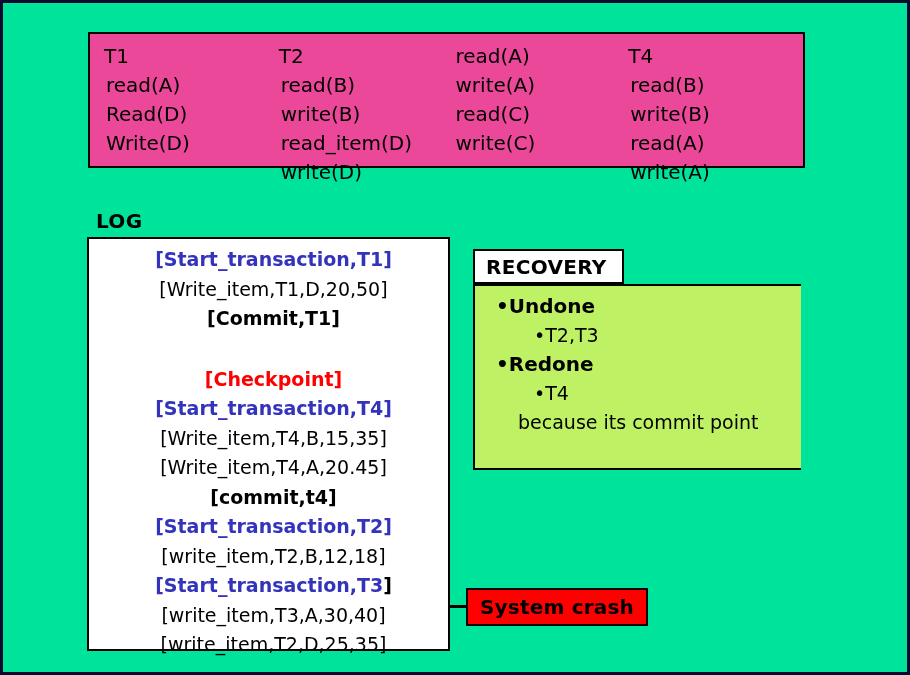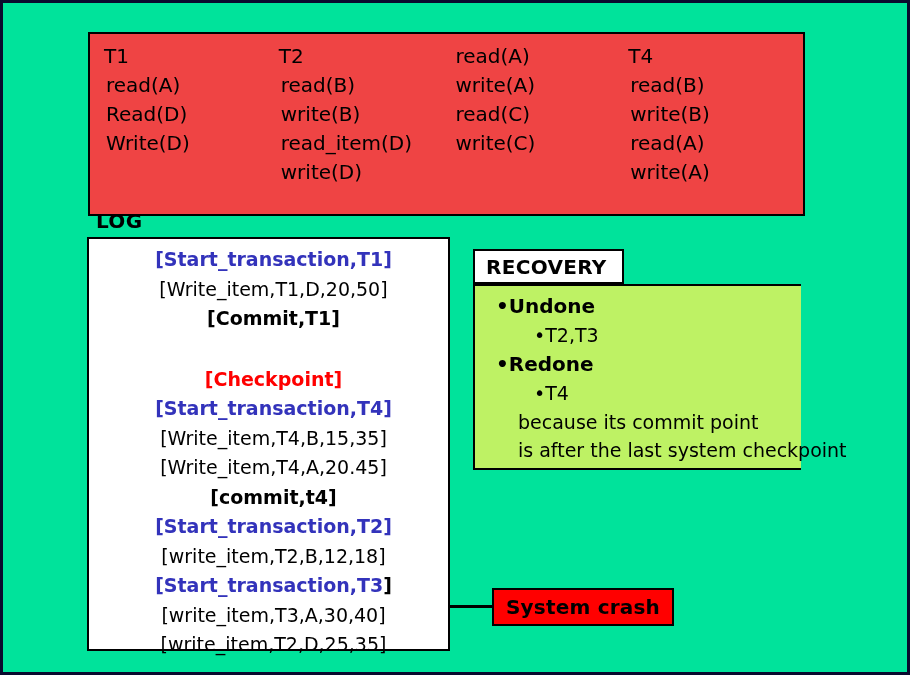--- a/index.html
+++ b/index.html
@@ -21,22 +21,22 @@
     box-sizing: border-box;
     border: 3px solid #0a0a2e;
   }
 
   
   #txn-box {
     position: absolute;
     left: 85px;
     top: 29px;
     width: 717px;
-    height: 184px;
-    background: #ef4444;
+    height: 136px;
+    background: #ec4899;
     border: 2px solid #000000;
     box-sizing: border-box;
   }
   .txn-cols {
     display: flex;
     padding: 8px 0 0 14px;
     box-sizing: border-box;
     height: 100%;
   }
   .txn-col {
@@ -158,21 +158,21 @@
     font-size: 19px;
     line-height: 28px;
     color: #000000;
     white-space: pre;
     padding-left: 22px;
   }
 
   
   #crash-box {
     position: absolute;
-    left: 489px;
+    left: 463px;
     top: 585px;
     width: 182px;
     height: 38px;
     background: #ff0000;
     border: 2px solid #000000;
     box-sizing: border-box;
     display: flex;
     align-items: center;
     justify-content: center;
   }
@@ -249,21 +249,20 @@
     <div class="log-line">[write_item,T3,A,30,40]</div>
     <div class="log-line">[write_item,T2,D,25,35]</div>
   </div>
 
   <div id="recovery-box">
     <div class="rec-l1">•Undone</div>
     <div class="rec-l2">•T2,T3</div>
     <div class="rec-l1">•Redone</div>
     <div class="rec-l2">•T4</div>
     <div class="rec-note">because its commit point</div>
-    <div class="rec-note">is after the last system checkpoint</div>
   </div>
 
   <div id="recovery-title-box">
     <span id="recovery-title">RECOVERY</span>
   </div>
 
   <div id="crash-connector"></div>
 
   <div id="crash-box">
     <span id="crash-label">System crash</span>

